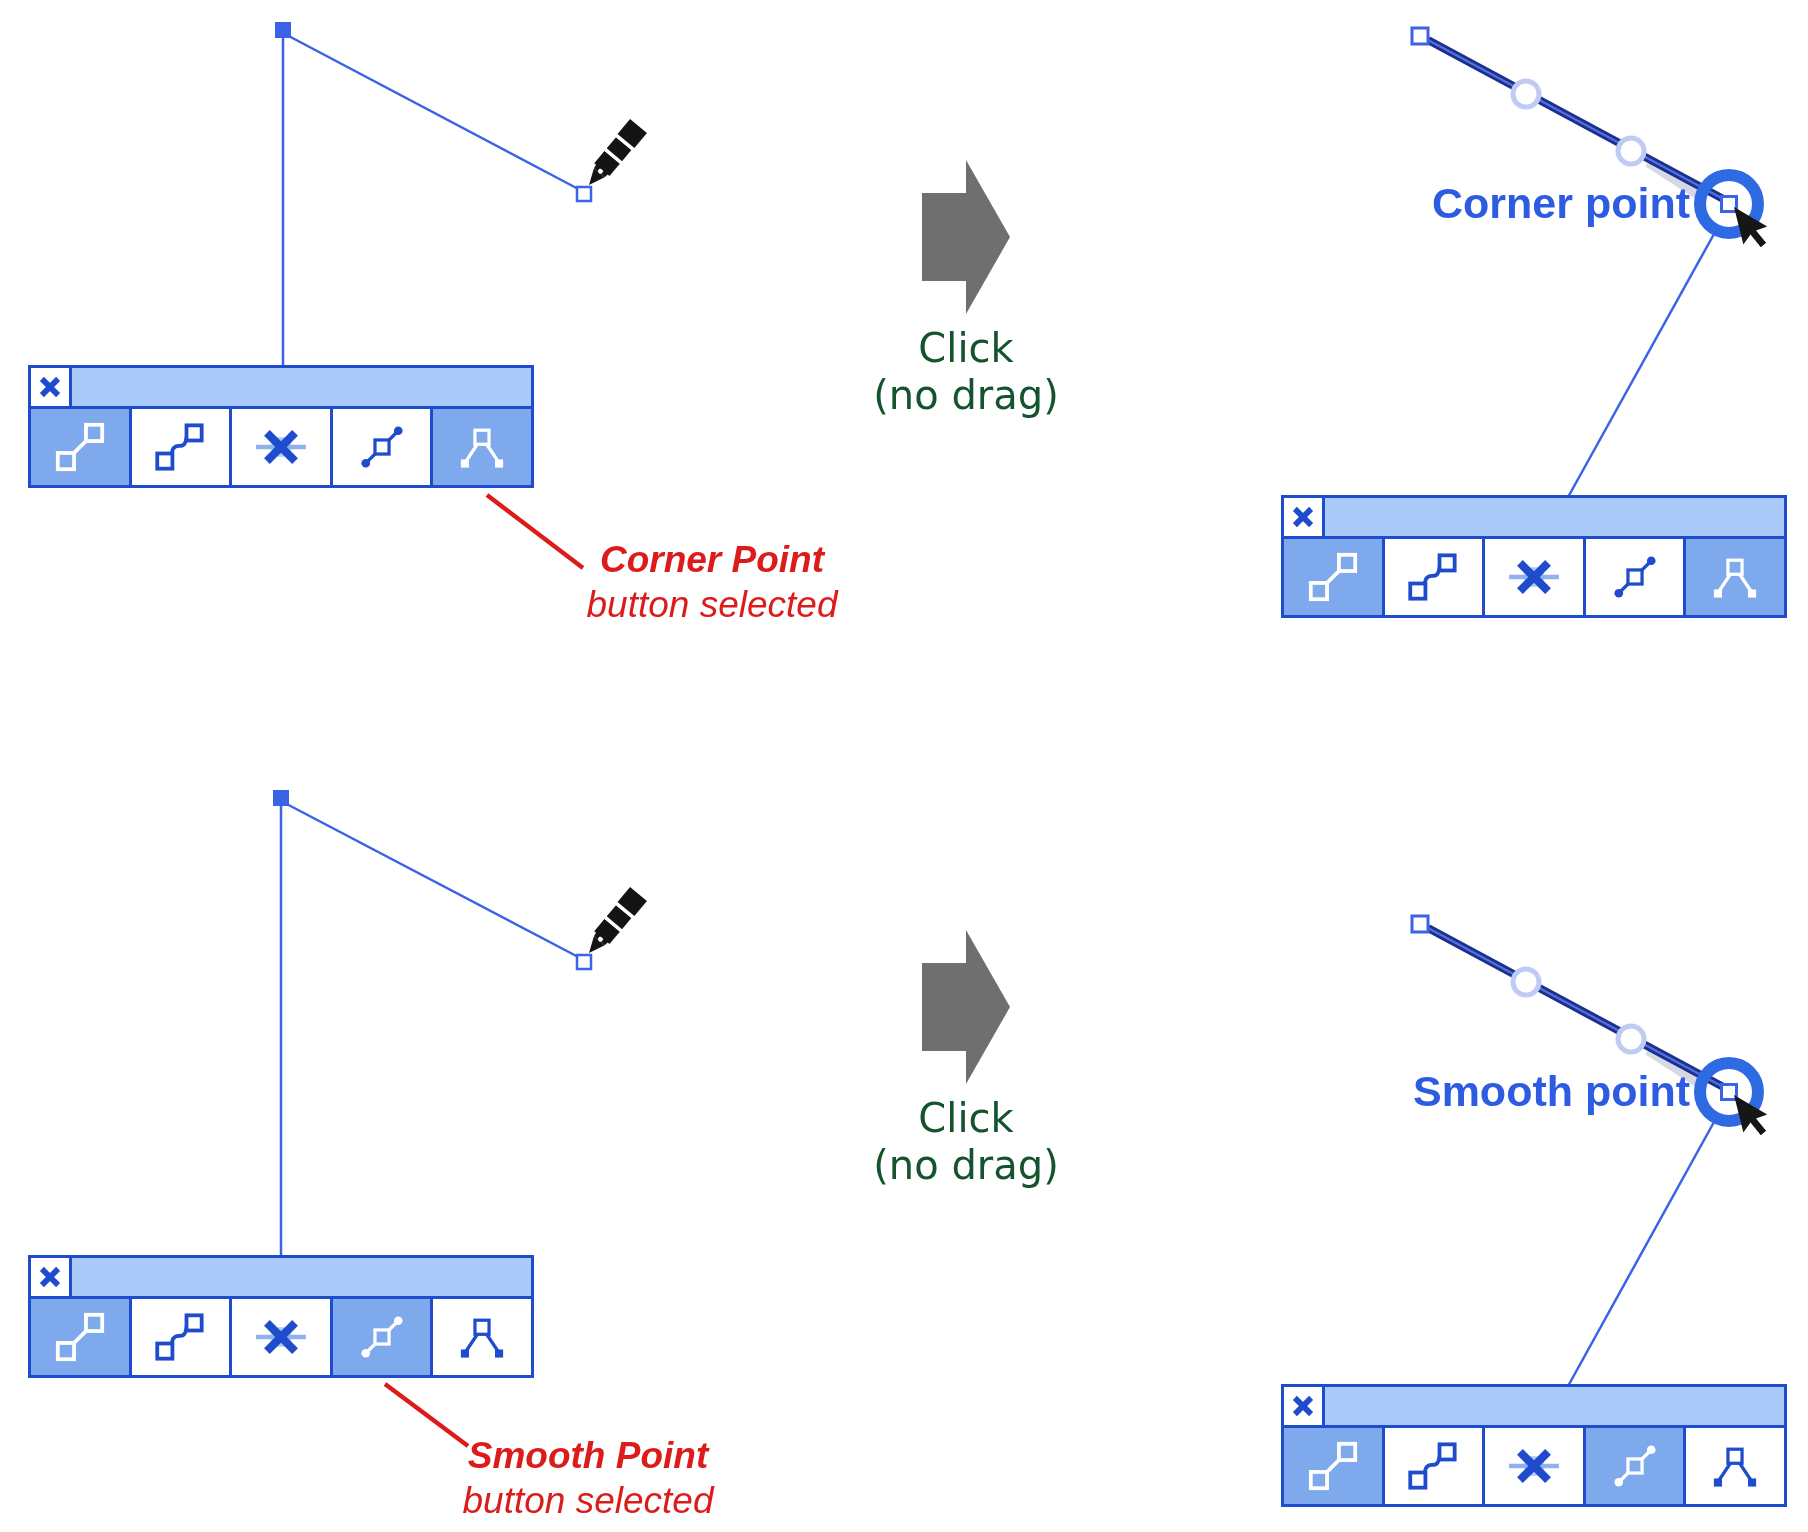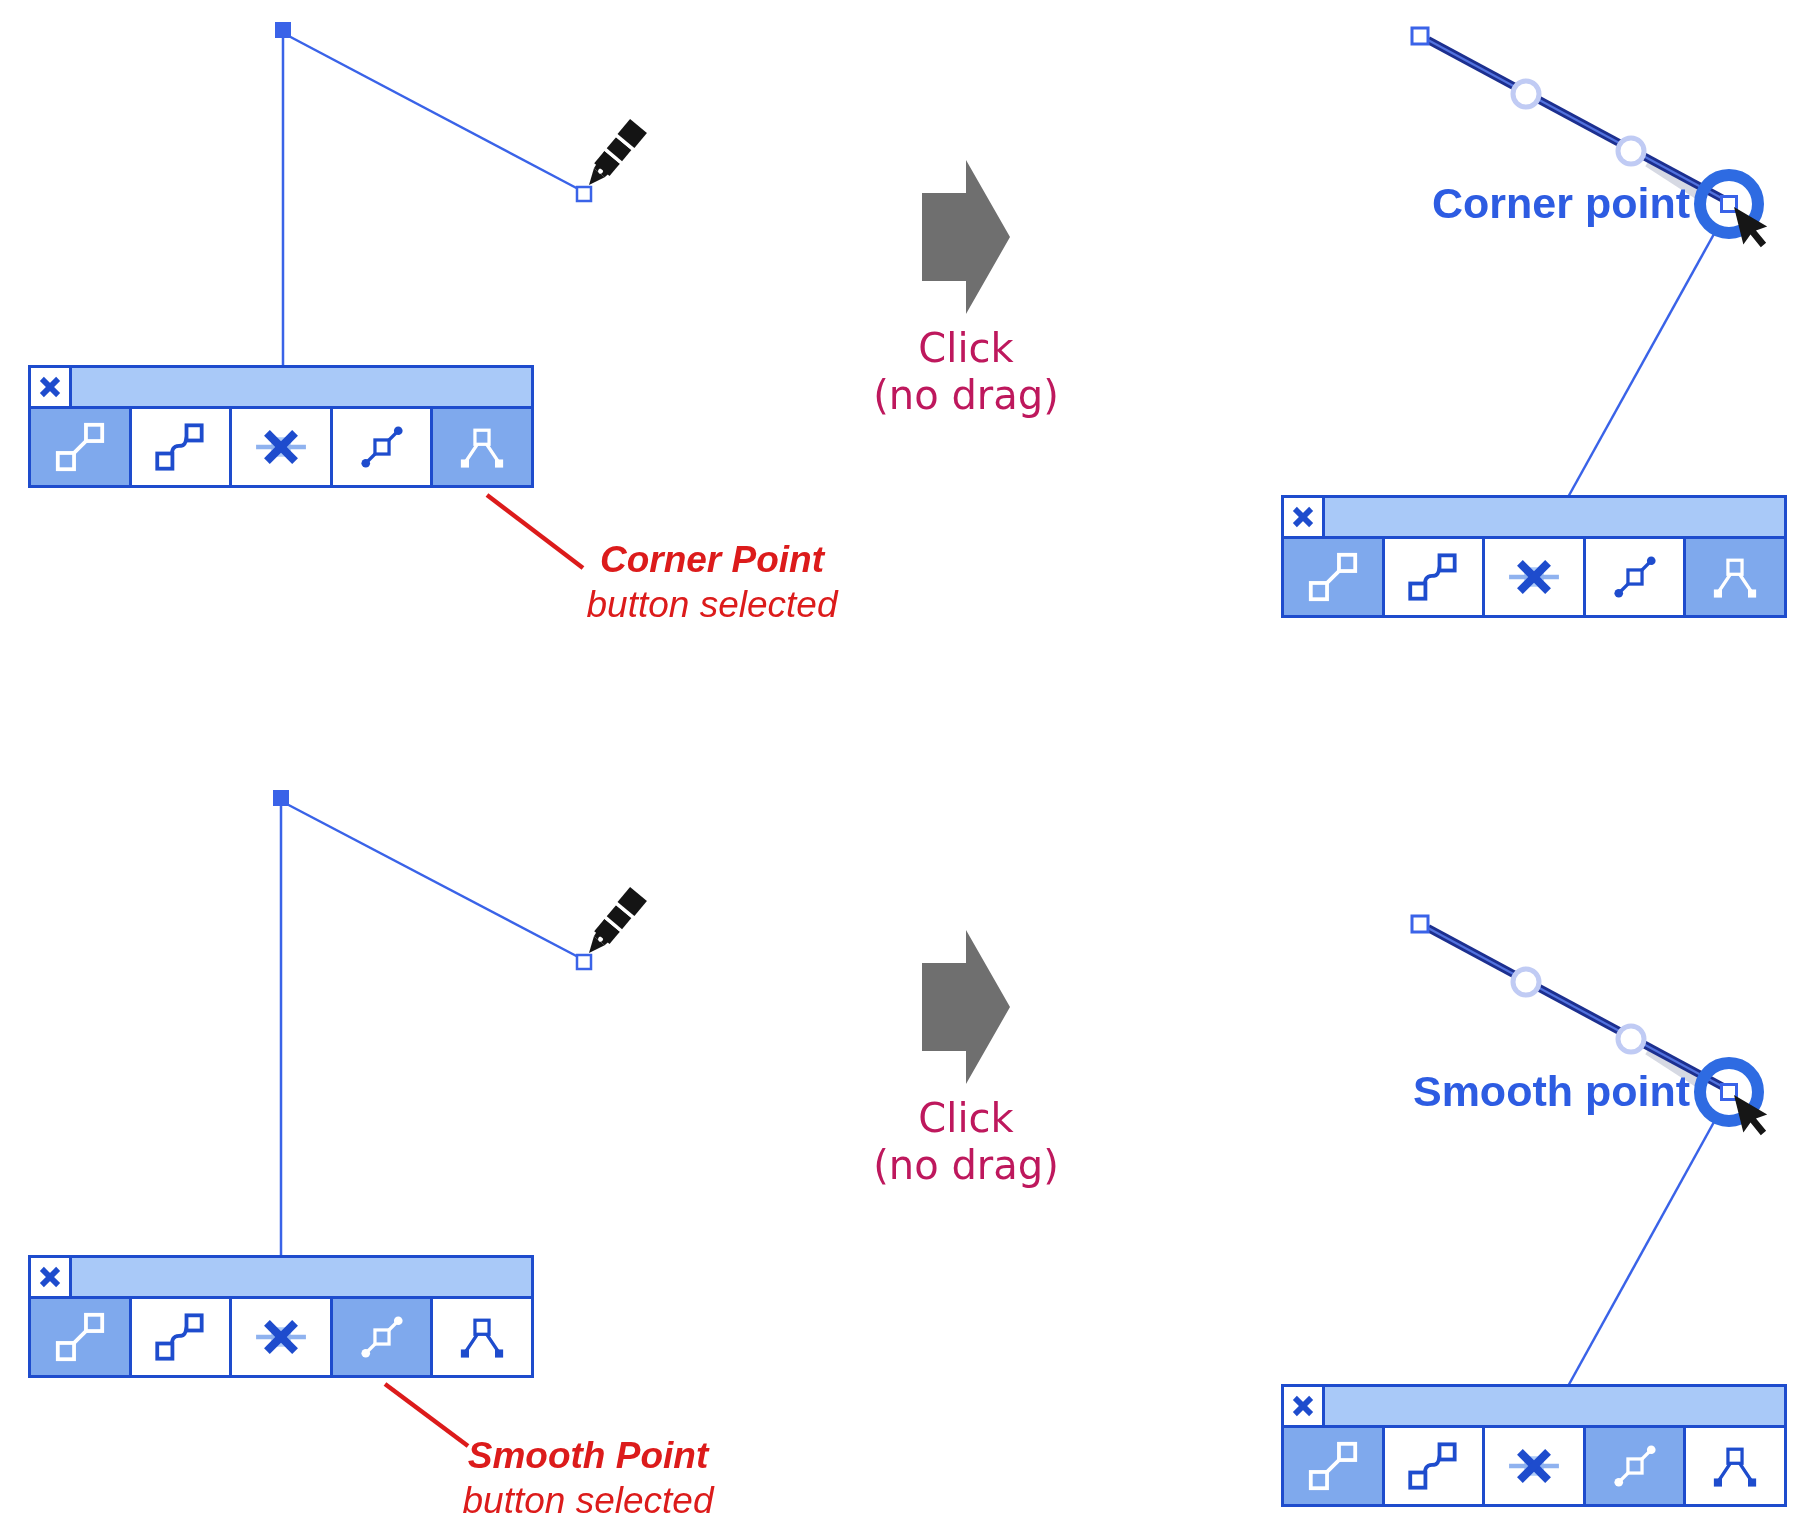--- a/index.html
+++ b/index.html
@@ -20,21 +20,21 @@
           background:#ffffff;color:#1e4ccd;--btn-bg:#ffffff;border:none;
           border-right:3px solid #1e4ccd;cursor:pointer;}
   .tb-btn:last-child{border-right:none;}
   .tb-btn.sel{background:#7fa9ed;color:#ffffff;--btn-bg:#7fa9ed;}
   .tb-btn svg{width:52px;height:52px;display:block;}
 
   
   .blue-label{position:absolute;z-index:2;color:#2d5ce2;font-weight:700;font-size:43px;
               line-height:48px;white-space:nowrap;}
   .click-block{position:absolute;z-index:2;transform:translateX(-50%);text-align:center;
-               color:#be185d;font-size:40px;line-height:47px;white-space:nowrap;
+               color:#14532d;font-size:40px;line-height:47px;white-space:nowrap;
                font-family:"DejaVu Sans","Liberation Sans",sans-serif;}
   .red-note{position:absolute;z-index:2;transform:translateX(-50%);text-align:center;
             color:#dc1b1b;font-size:37px;line-height:45px;white-space:nowrap;}
   .red-note .l1{font-style:italic;font-weight:600;}
   .red-note .l2{font-weight:400;font-style:italic;}
 </style>
 </head>
 <body>
 
 <div id="canvas">

